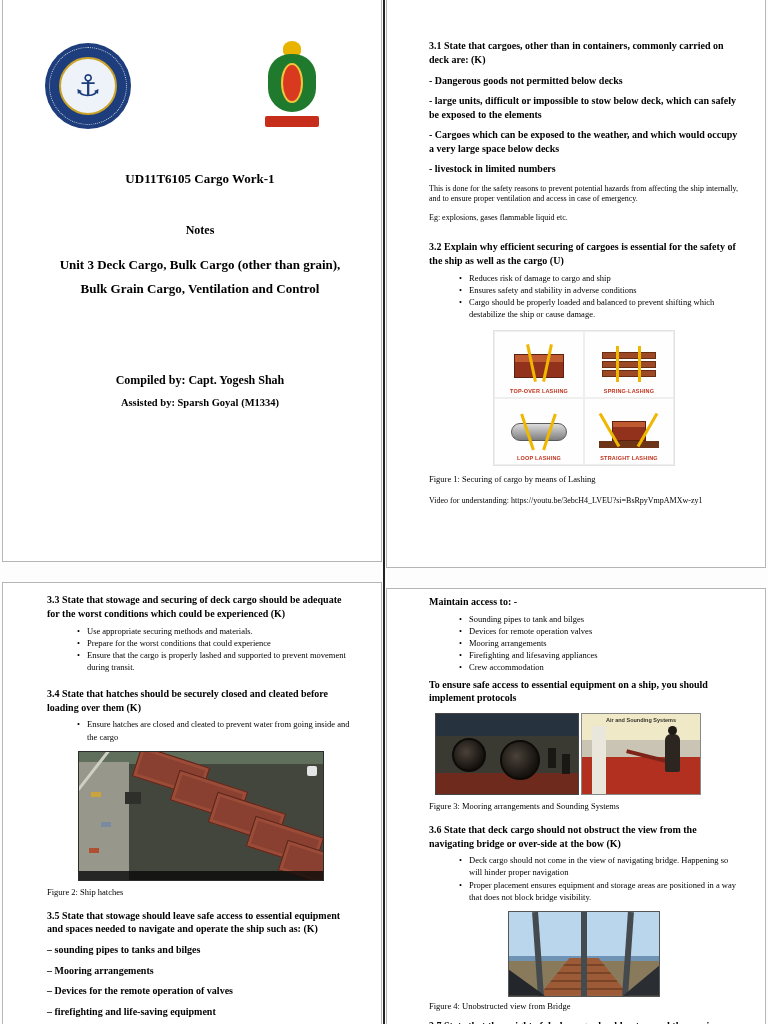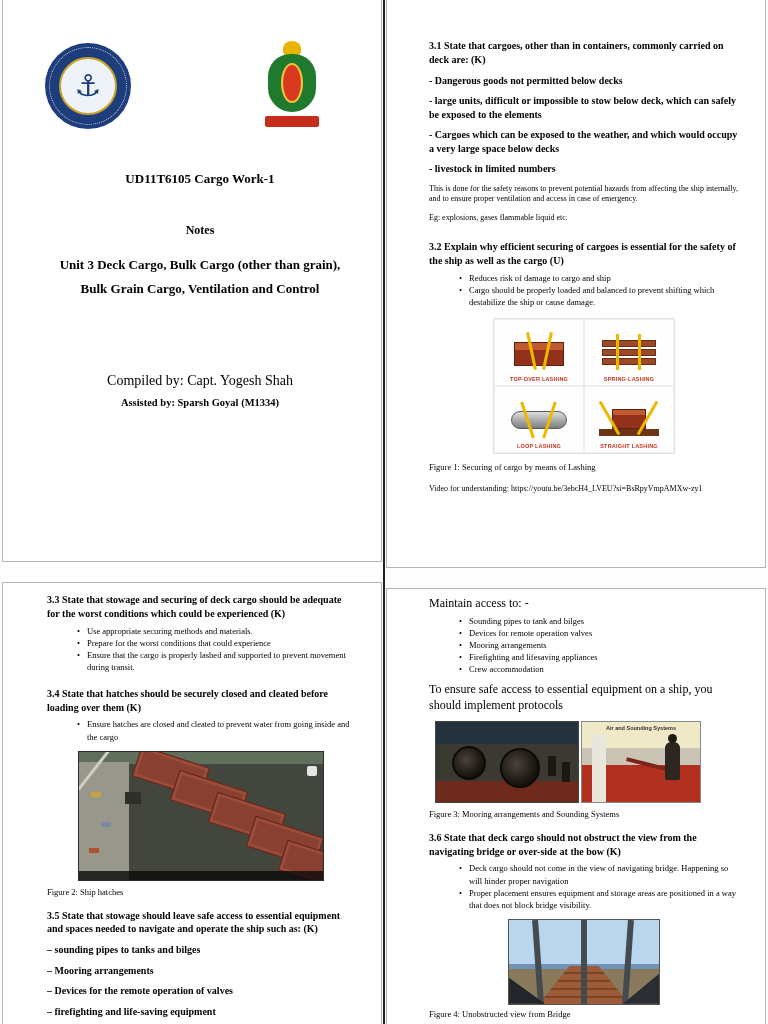--- a/index.html
+++ b/index.html
@@ -12,33 +12,33 @@
   .page { position:absolute; background:#fff; border:1px solid #b5b5b5; overflow:hidden; }
   #page1 { left:2px;  top:-8px;  width:380px; height:570px; }
   #page2 { left:386px; top:-8px; width:380px; height:576px; padding:46px 26px 0 42px; }
   #page3 { left:2px;  top:582px; width:380px; height:470px; padding:10px 26px 0 44px; }
   #page4 { left:386px; top:588px; width:380px; height:470px; padding:6px 26px 0 42px; }
 
   
   .sec-h   { font-weight:700; font-size:10px;  line-height:1.38; }
   .bold-line { font-weight:700; font-size:10px; line-height:1.35; margin-top:7px; }
   .body-sm { font-size:8px;   line-height:1.35; }
-  .body-md { font-size:12px; line-height:1.35; }
+  .body-md { font-size:10px; line-height:1.35;font-weight:bold; }
   .caption { font-size:8.5px; }
   ul.dots { list-style:none; margin-top:4px; padding-left:30px; }
   ul.dots li { position:relative; font-size:8.5px; line-height:1.42; padding-left:10px; }
   ul.dots li::before { content:"•"; position:absolute; left:0; top:0; }
 
   
   #page1 .abs { position:absolute; left:16px; right:0; text-align:center; }
   .p1-course   { top:178px; font-weight:700; font-size:13px; }
   .p1-notes    { top:230px; font-weight:700; font-size:12px; }
   .p1-unit1    { top:264px; font-weight:700; font-size:13px; }
   .p1-unit2    { top:288px; font-weight:700; font-size:13px; }
-  .p1-compiled { top:380px; font-weight:400; font-size:14px; }
+  .p1-compiled { top:380px; font-weight:700; font-size:12px; }
   .p1-assisted { top:404px; font-weight:700; font-size:10.5px; }
 
   .imu-logo { position:absolute; left:42px; top:50px; width:86px; height:86px; border-radius:50%;
               background:#1d3d7c; display:flex; align-items:center; justify-content:center; }
   .imu-logo::after { content:""; position:absolute; inset:4px; border:1px dotted rgba(255,255,255,.8); border-radius:50%; }
   .imu-inner { width:58px; height:58px; border-radius:50%; background:#eef3fa; border:2px solid #c9a227;
                display:flex; align-items:center; justify-content:center; }
   .imu-anchor { font-size:30px; color:#1d3d7c; font-family:"DejaVu Sans",sans-serif; line-height:1; }
 
   .crest-logo { position:absolute; left:258px; top:48px; width:62px; height:88px; }
@@ -147,20 +147,21 @@
     <div class="bold-line">- Dangerous goods not permitted below decks</div>
     <div class="bold-line">- large units, difficult or impossible to stow below deck, which can safely be exposed to the elements</div>
     <div class="bold-line">- Cargoes which can be exposed to the weather, and which would occupy a very large space below decks</div>
     <div class="bold-line">- livestock in limited numbers</div>
     <div class="body-sm" style="margin-top:8px">This is done for the safety reasons to prevent potential hazards from affecting the ship internally, and to ensure proper ventilation and access in case of emergency.</div>
     <div class="body-sm" style="margin-top:8px">Eg: explosions, gases flammable liquid etc.</div>
 
     <div class="sec-h" style="margin-top:16px">3.2 Explain why efficient securing of cargoes is essential for the safety of the ship as well as the cargo (U)</div>
     <ul class="dots">
       <li>Reduces risk of damage to cargo and ship</li>
+      <li>Ensures safety and stability in adverse conditions</li>
       <li>Cargo should be properly loaded and balanced to prevent shifting which destabilize the ship or cause damage.</li>
     </ul>
 
     <div class="fig1">
       <div class="f1cell">
         <div class="f1art">
           <div class="f1box"></div>
             <span class="strap st1"></span>
             <span class="strap st2"></span>
         </div>

